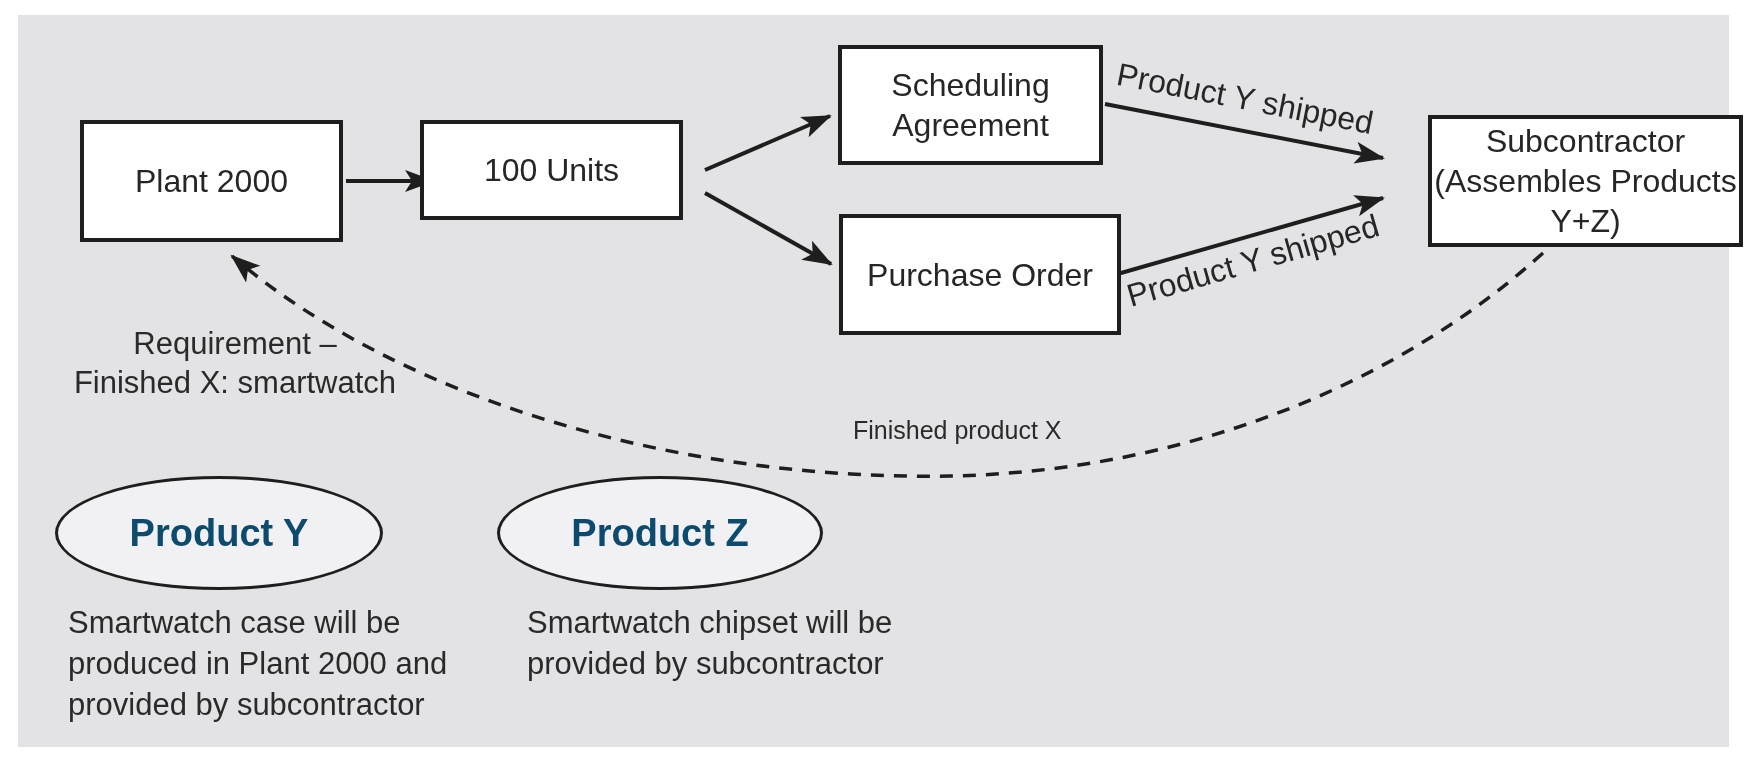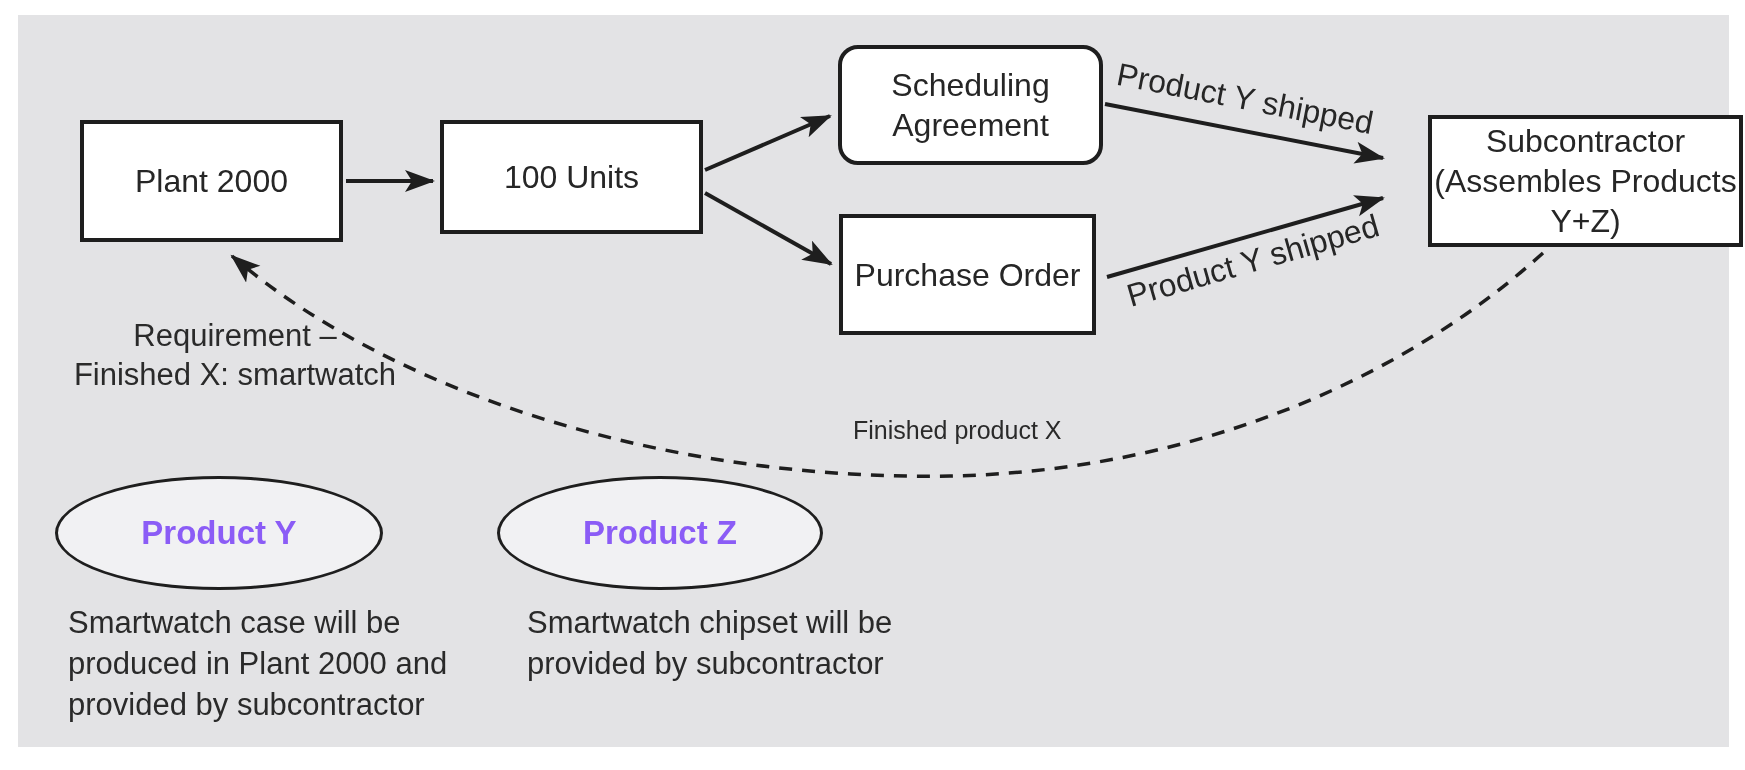--- a/index.html
+++ b/index.html
@@ -27,53 +27,53 @@
     display: flex;
     flex-direction: column;
     align-items: center;
     justify-content: center;
     text-align: center;
     font-size: 32px;
     line-height: 40px;
     color: #262626;
   }
   .node-plant        { left: 80px;  top: 120px; width: 263px; height: 122px; }
-  .node-units        { left: 440px; top: 120px; width: 263px; height: 114px; align-items: center; }
-  .node-scheduling   { left: 838px; top: 45px;  width: 265px; height: 120px; border-radius: 20px; }
-  .node-purchase     { left: 839px; top: 214px; width: 257px; height: 121px; }
+  .node-units        { left: 420px; top: 120px; width: 263px; height: 100px; align-items: center; }
+  .node-scheduling   { left: 838px; top: 45px;  width: 265px; height: 120px; }
+  .node-purchase     { left: 839px; top: 214px; width: 282px; height: 121px; }
   .node-subcontractor{ left: 1392px; top: 115px; width: 315px; height: 132px; line-height: 40px; margin-left: 36px; }
 
   .ellipse {
     position: absolute;
     background: #f1f1f3;
     border: 3px solid #1e1e1e;
     border-radius: 50%;
     display: flex;
     align-items: center;
     justify-content: center;
-    font-size: 33px;
+    font-size: 38px;
     font-weight: 600;
-    color: #8b5cf6;
+    color: #0c4a6e;
   }
   .ellipse-y { left: 55px;  top: 476px; width: 328px; height: 114px; }
   .ellipse-z { left: 497px; top: 476px; width: 326px; height: 114px; }
 
   .caption {
     position: absolute;
     font-size: 31px;
     line-height: 41px;
     color: #2a2a2a;
     white-space: nowrap;
   }
   .caption-y { left: 68px;  top: 602px; }
   .caption-z { left: 527px; top: 602px; }
 
   .requirement {
     position: absolute;
-    left: 60px; top: 316px;
+    left: 60px; top: 324px;
     width: 350px;
     text-align: center;
     font-size: 31px;
     line-height: 39px;
     white-space: nowrap;
   }
 
   .finished-label {
     position: absolute;
     left: 853px; top: 416px;

